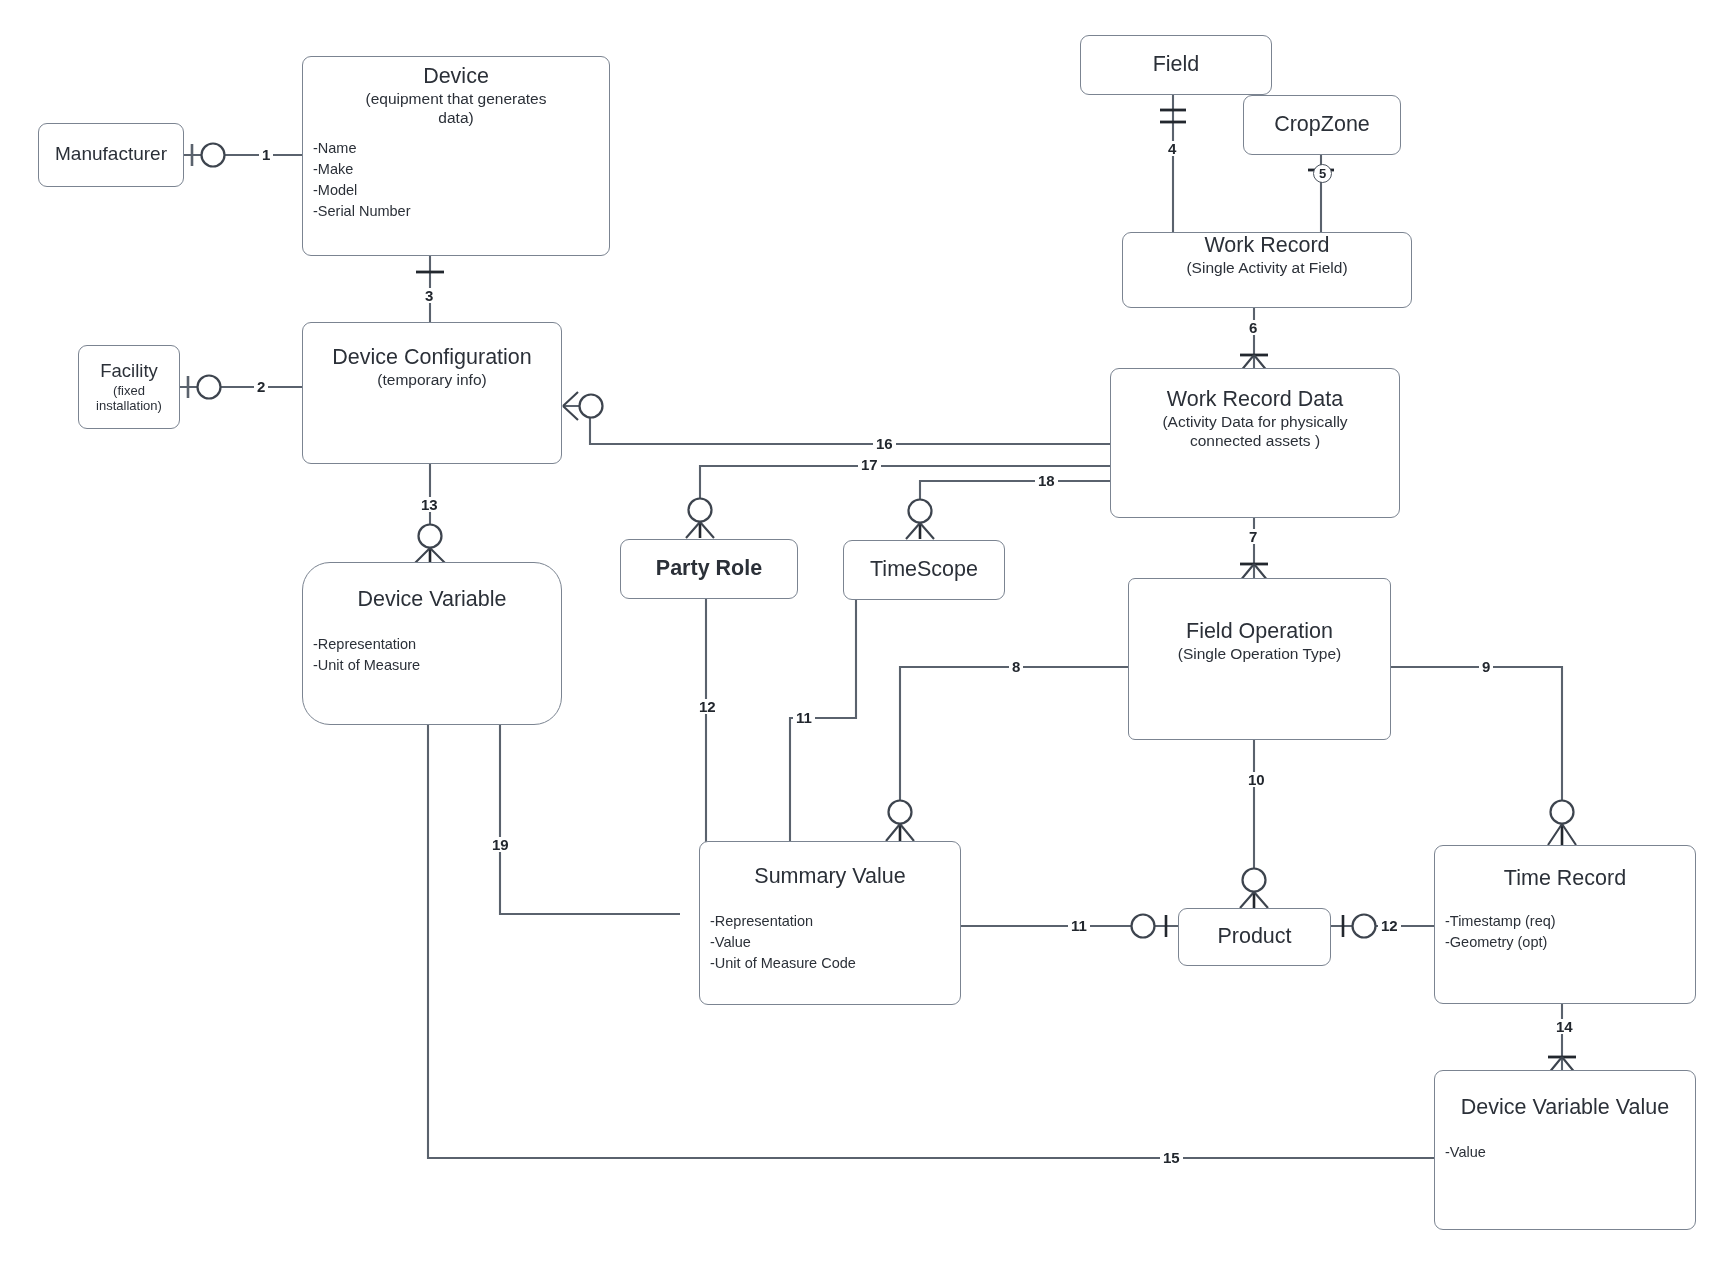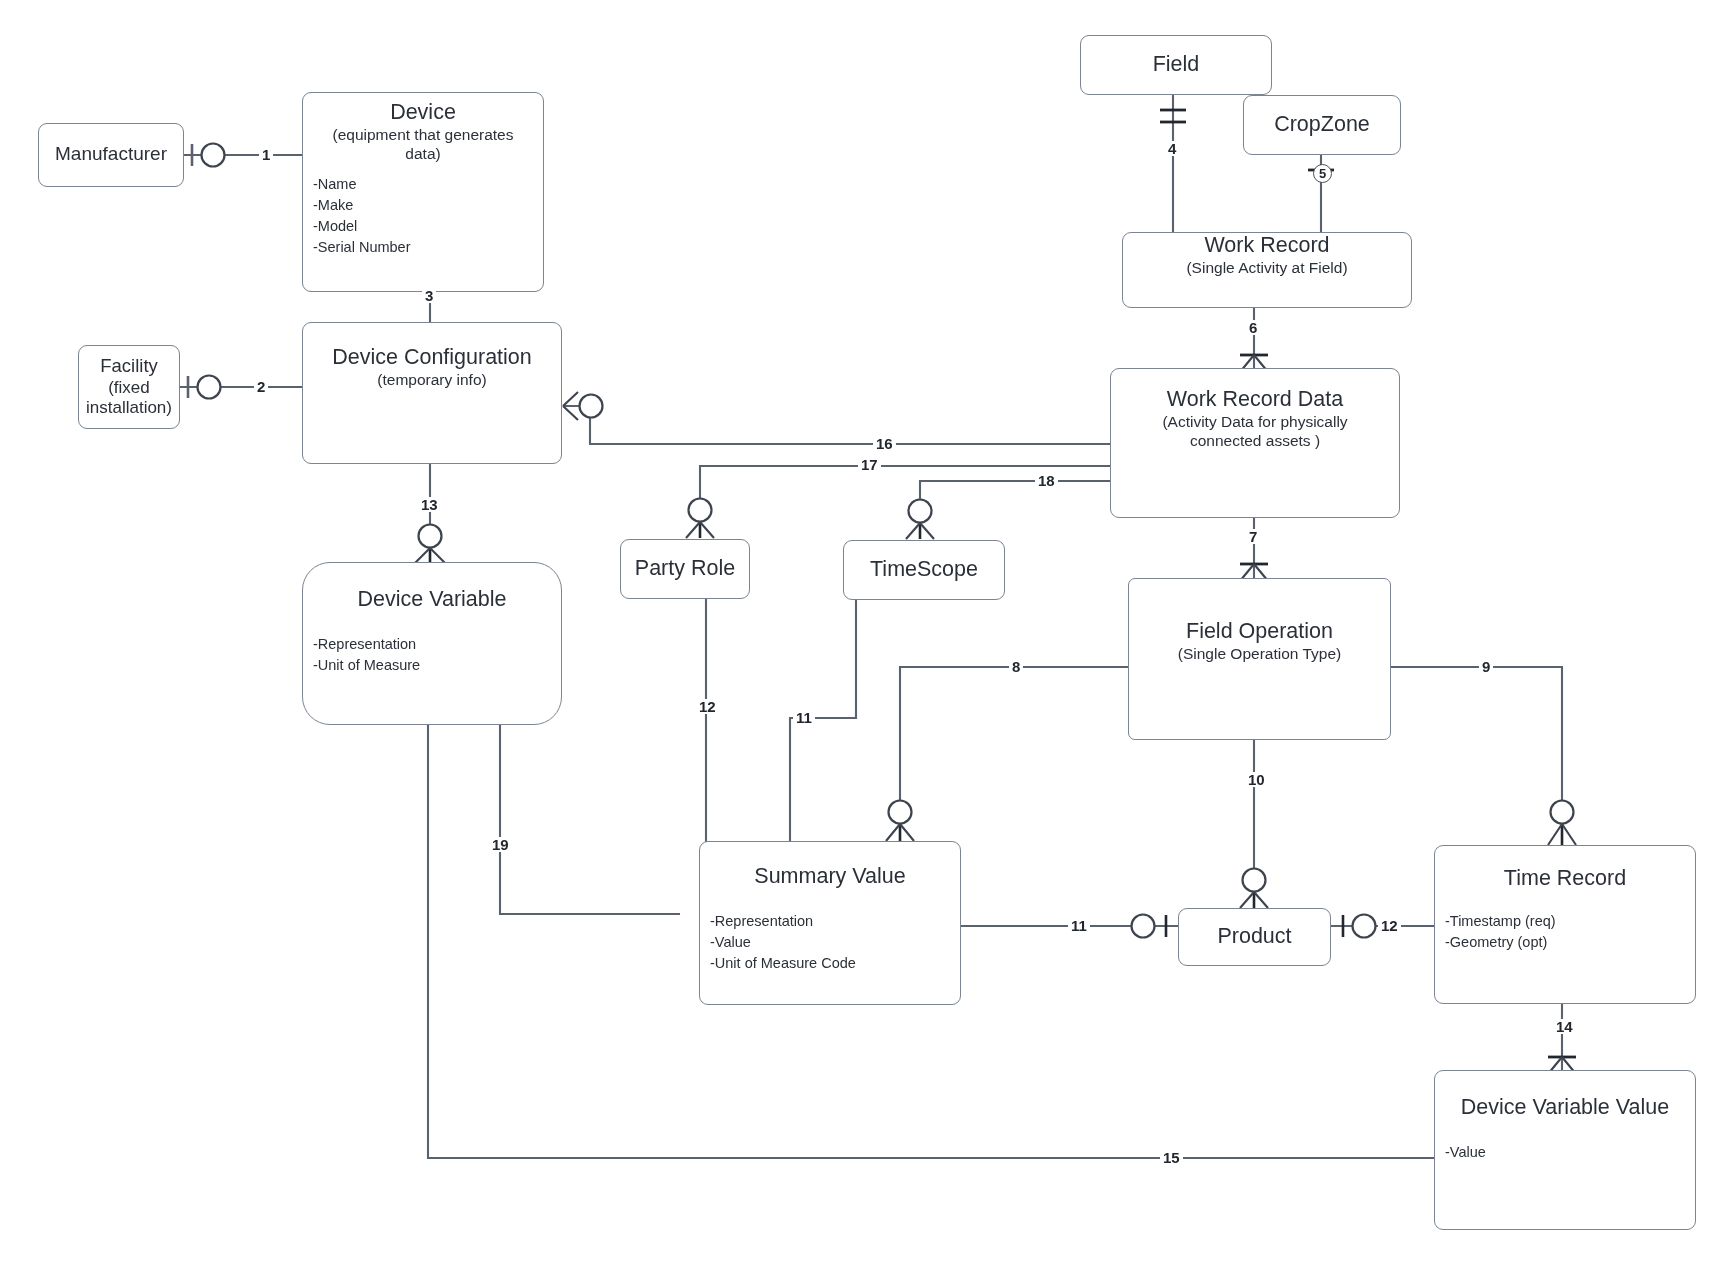--- a/index.html
+++ b/index.html
@@ -53,21 +53,21 @@
   .ent-attrs {
     margin-top: 10px;
     font-size: 14.5px;
     line-height: 1.45;
     color: #2b3038;
     text-align: left;
   }
   .ent-attrs div { white-space: pre; }
   .small .ent-title { font-size: 19px; }
   .tiny .ent-title { font-size: 18.5px; }
-  .tiny .ent-sub { font-size: 17px; }
+  .tiny .ent-sub { font-size: 13px; }
   .lbl {
     position: absolute;
     font-size: 15px;
     font-weight: bold;
     color: #22272e;
     background: #ffffff;
     padding: 0 3px;
     line-height: 1;
     z-index: 4;
     white-space: nowrap;
@@ -181,21 +181,21 @@
       <path d="M 1548,1057 L 1576,1057" stroke="#22272e" stroke-width="2.8"></path>
       <path d="M 1562,1057 L 1548,1074 M 1562,1057 L 1576,1074" stroke="#3d444e" stroke-width="2.1"></path>
 
     </g>
   </svg>
 
   <div class="entity small" style="left:38px; top:123px; width:146px; height:64px; display:flex; align-items:center; justify-content:center;">
     <div class="ent-title">Manufacturer</div>
   </div>
 
-  <div class="entity" style="left:302px; top:56px; width:242px; height:200px;margin-top:36px;">
+  <div class="entity" style="left:302px; top:56px; width:308px; height:200px;">
     <div class="ent-title">Device</div>
     <div class="ent-sub">(equipment that generates
 data)</div>
     <div class="ent-attrs">
       <div>-Name</div>
       <div>-Make</div>
       <div>-Model</div>
       <div>-Serial Number</div>
     </div>
   </div>
@@ -212,21 +212,21 @@
   </div>
 
   <div class="entity" style="left:302px; top:562px; width:260px; height:163px; padding-top:24px;border-radius:28px;">
     <div class="ent-title">Device Variable</div>
     <div class="ent-attrs" style="margin-top:22px;">
       <div>-Representation</div>
       <div>-Unit of Measure</div>
     </div>
   </div>
 
-  <div class="entity" style="left:620px; top:539px; width:130px; height:60px; display:flex; align-items:center; justify-content:center;">
+  <div class="entity" style="left:620px; top:539px; width:178px; height:60px; display:flex; align-items:center; justify-content:center;font-weight:bold;">
     <div class="ent-title">Party Role</div>
   </div>
 
   <div class="entity" style="left:843px; top:540px; width:162px; height:60px; display:flex; align-items:center; justify-content:center;">
     <div class="ent-title">TimeScope</div>
   </div>
 
   <div class="entity" style="left:680px; top:841px; width:262px; height:164px; padding-top:22px;margin-left:19px;">
     <div class="ent-title">Summary Value</div>
     <div class="ent-attrs" style="margin-top:22px;">

